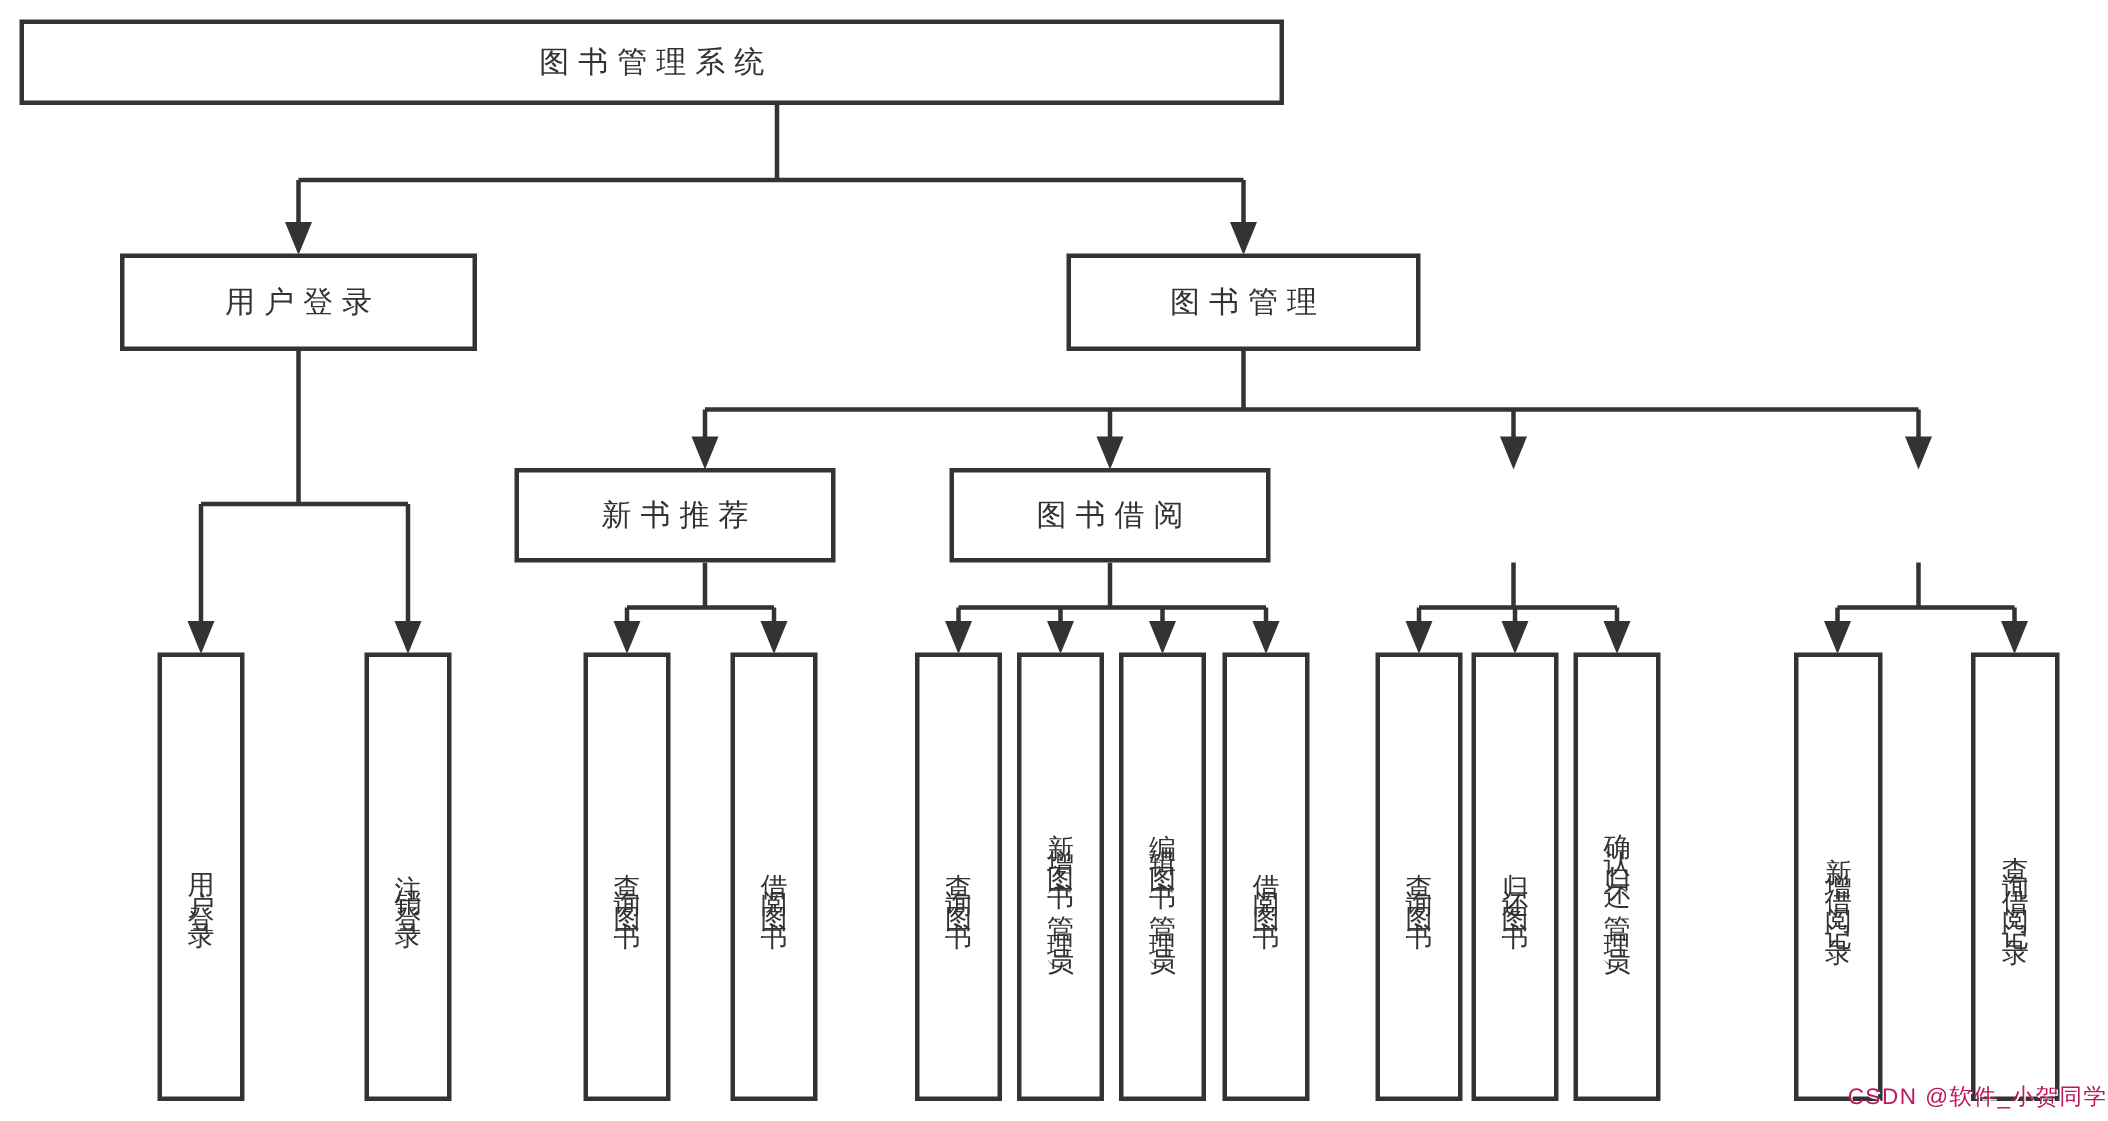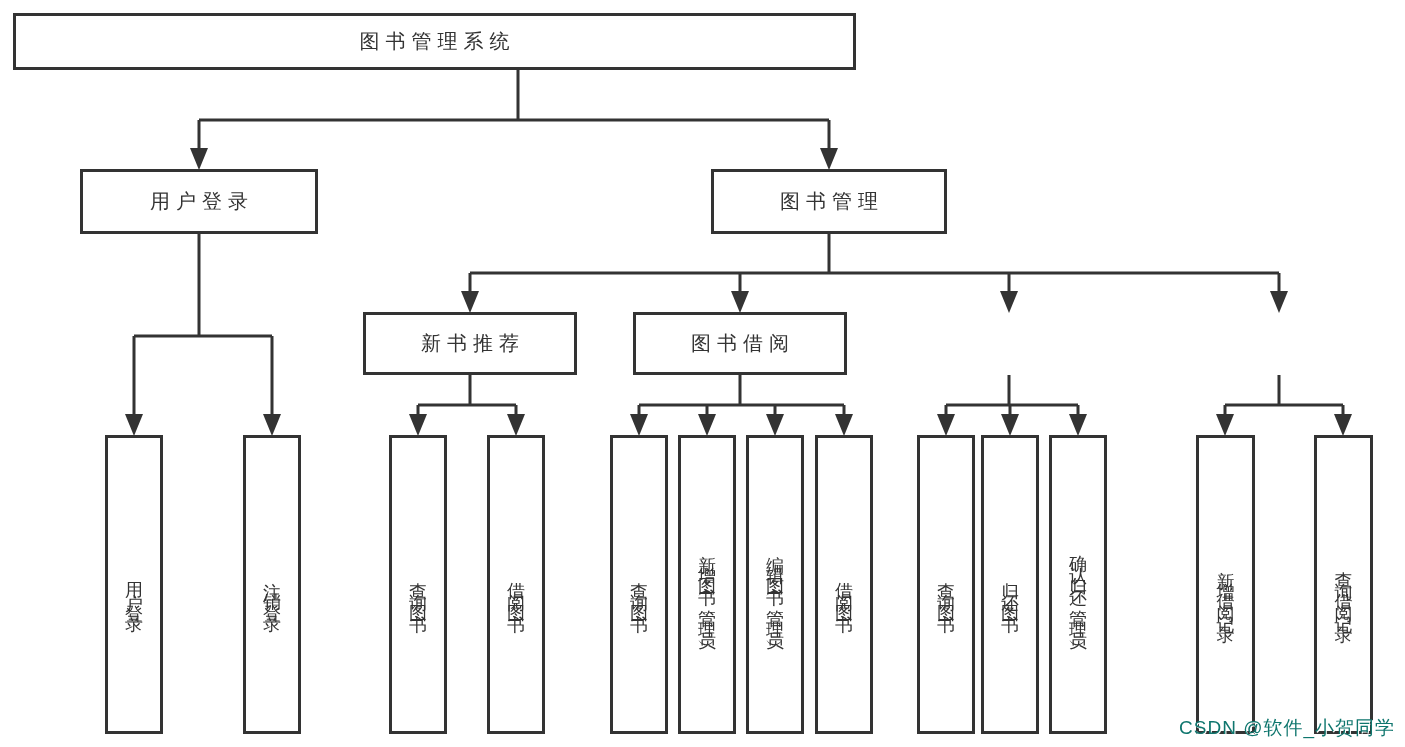--- a/index.html
+++ b/index.html
@@ -45,45 +45,45 @@
     font-size: 18px;
     letter-spacing: 11px;
     margin-bottom: -11px;
     white-space: nowrap;
     color: #333333;
   }
   
   #root-box   { left: 13px;   top: 13px;  width: 843px; height: 57px; }
   #l1-0       { left: 80px;   top: 169px; width: 238px;  height: 65px; }
   #l1-1       { left: 711px;  top: 169px; width: 236px;  height: 65px; }
-  #l2-0       { left: 363px;  top: 312px; width: 214px;  height: 63px; }
+  #l2-0       { left: 343px;  top: 312px; width: 214px;  height: 63px; }
   #l2-1       { left: 633px;  top: 312px; width: 214px;  height: 63px; }
   #l2-2       { left: 902px;  top: 312px; width: 214px;  height: 63px; }
   #l2-3       { left: 1172px; top: 312px; width: 214px;  height: 63px; }
   .leaf       { top: 435px;   width: 58px; height: 299px; }
   #leaf-0  { left: 105px; }
   #leaf-1  { left: 243px; }
   #leaf-2  { left: 389px; }
   #leaf-3  { left: 487px; }
   #leaf-4  { left: 610px; }
   #leaf-5  { left: 678px; }
   #leaf-6  { left: 746px; }
   #leaf-7  { left: 815px; }
   #leaf-8  { left: 917px; }
   #leaf-9  { left: 981px; }
   #leaf-10 { left: 1049px; }
   #leaf-11 { left: 1196px; width: 59px; }
   #leaf-12 { left: 1314px; width: 59px; }
   #watermark {
     position: absolute;
-    right: 10px;
+    right: 0;
     bottom: 6px;
-    font-size: 19px;
+    font-size: 15px;
     letter-spacing: 1px;
-    color: #0f766e;
+    color: #be185d;
     text-shadow: 1px 1px 0 #ffffff;
     z-index: 3;
     white-space: nowrap;
   }
 </style>
 </head>
 <body>
 
 <div id="canvas">
 

